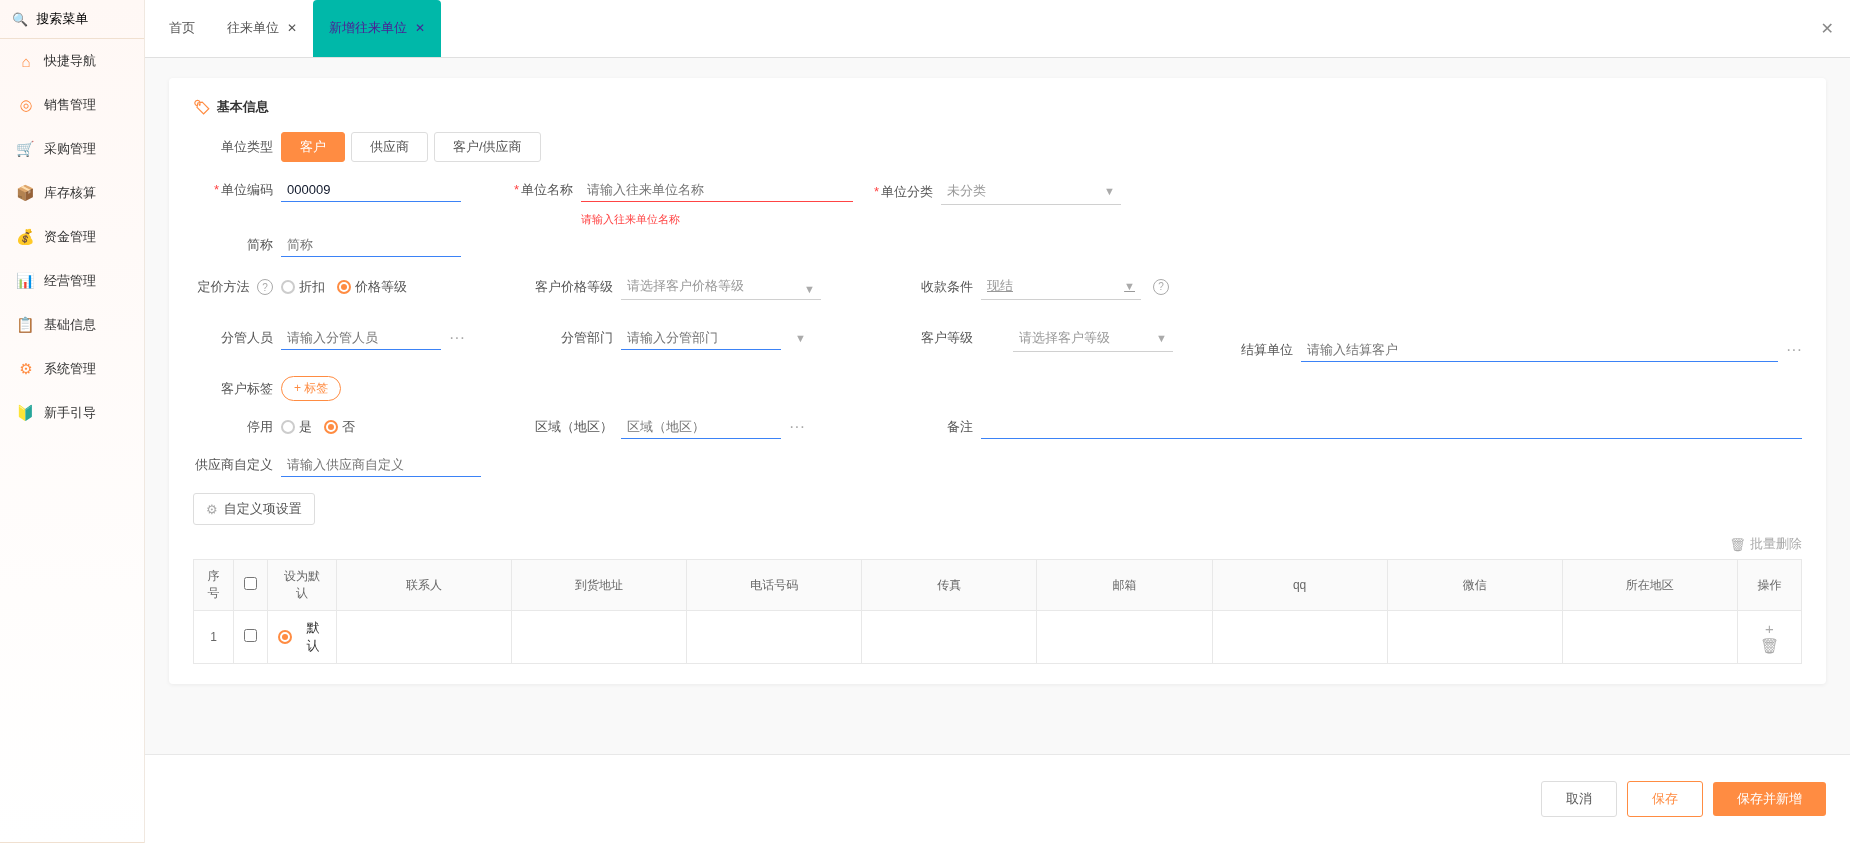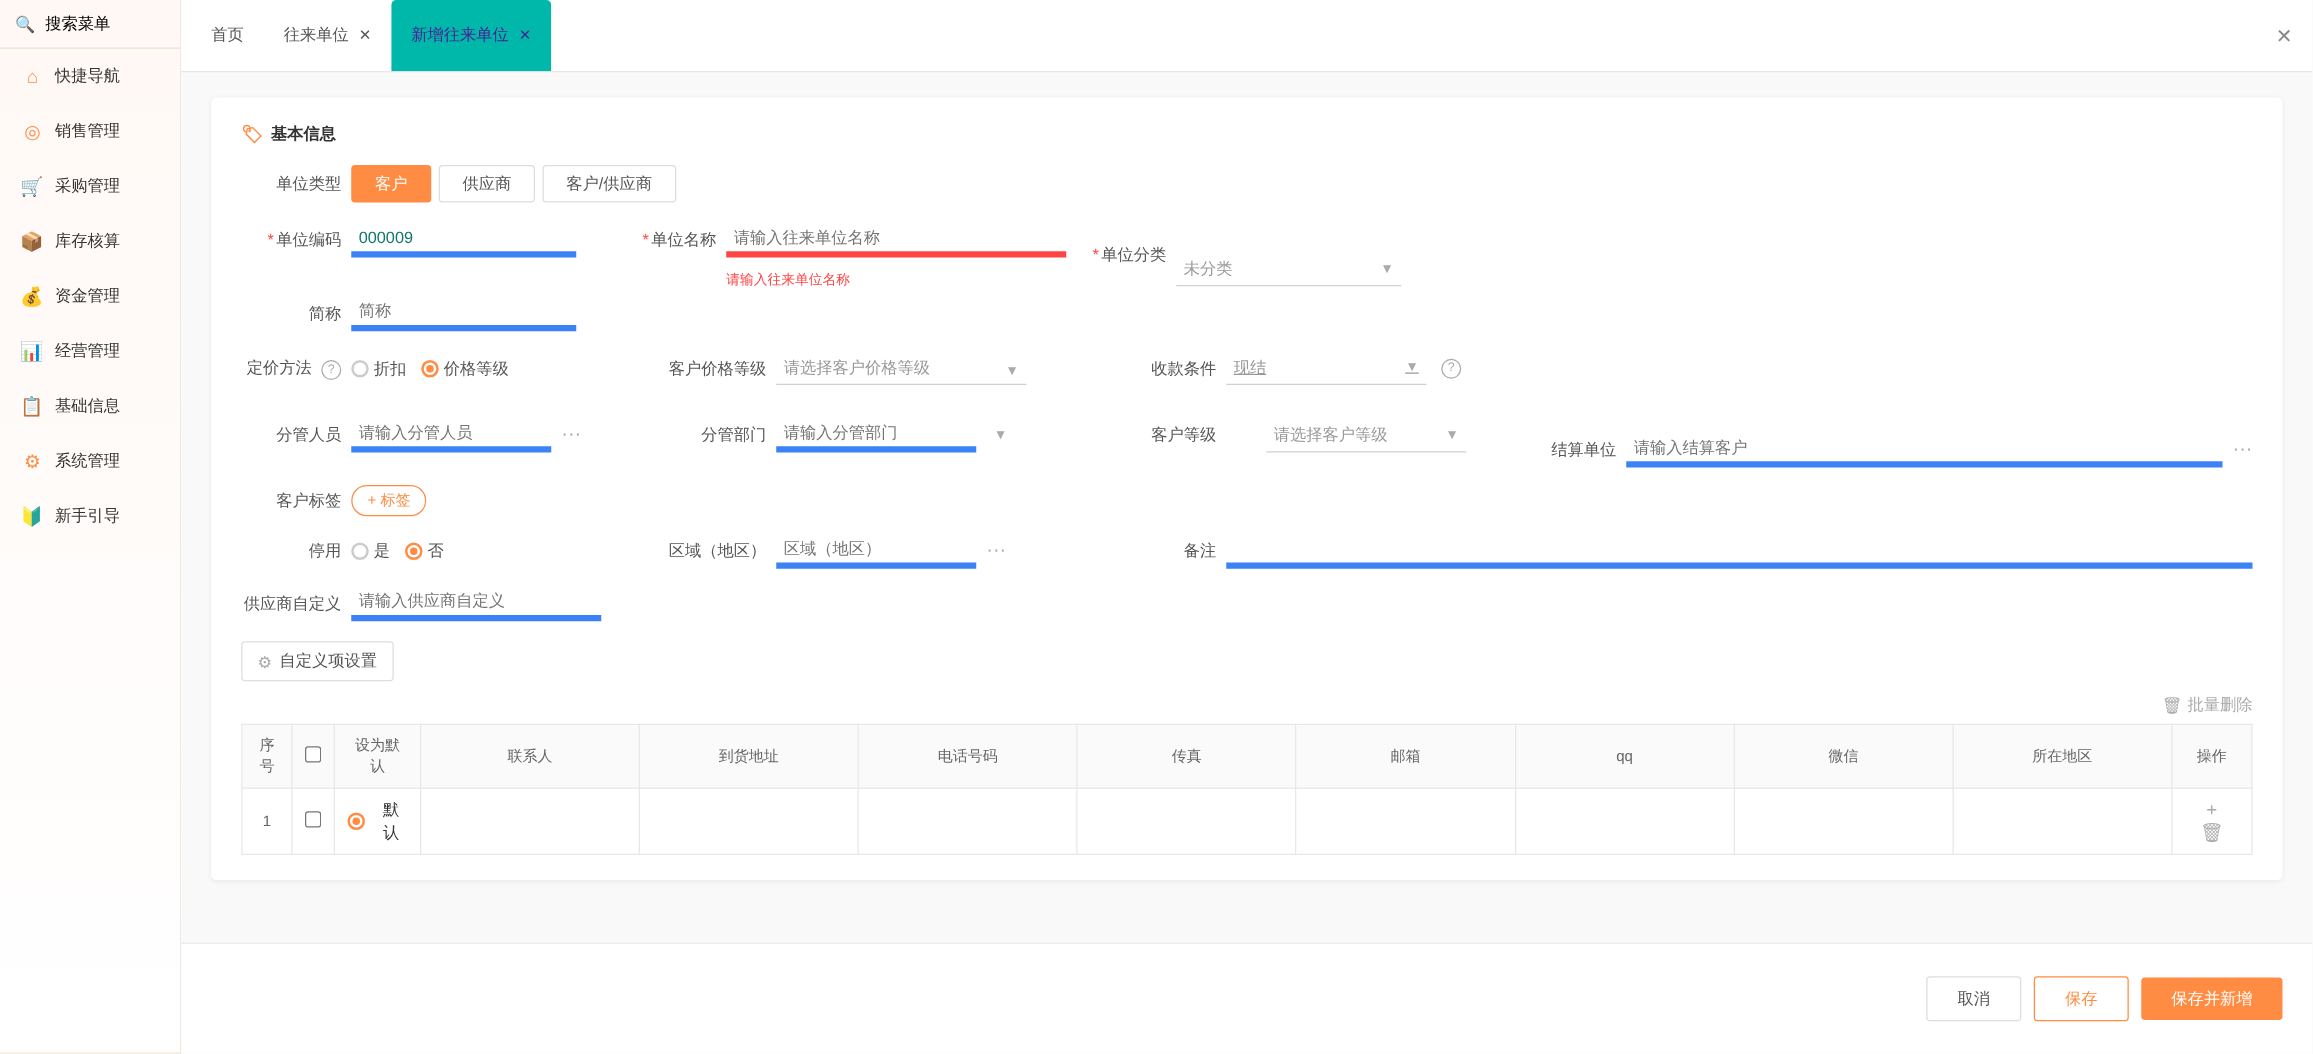--- a/index.html
+++ b/index.html
@@ -49,21 +49,21 @@
     .content { flex: 1; overflow-y: auto; padding: 20px 24px; background: #f9f9f9; }
 
     
     .section-title { display: flex; align-items: center; gap: 6px; font-size: 14px; font-weight: bold; color: #333; margin-bottom: 16px; }
     .section-icon { color: #ff8c42; font-size: 14px; }
     .form-row { display: flex; align-items: flex-start; gap: 0; margin-bottom: 14px; flex-wrap: wrap; }
     .form-field { display: flex; align-items: center; gap: 8px; flex: 1; min-width: 280px; }
     .form-label { color: #555; white-space: nowrap; text-align: right; min-width: 80px; font-size: 13px; }
     .required-star { color: #f44; margin-right: 2px; }
     .form-input {
-      border: none; border-bottom: 5px solid #3b82f6; padding: 4px 6px; outline: none; flex: 1; font-size: 13px; color: #0f766e; background: transparent;
+      border: none; border-bottom: 1px solid #3b82f6; padding: 4px 6px; outline: none; flex: 1; font-size: 13px; color: #0f172a; background: transparent;
       min-width: 120px;
     }
     .form-input.error { border-bottom-color: #f44; }
     .error-msg { color: #f44; font-size: 11px; margin-top: 2px; display: block; margin-left: 88px; }
 
     .form-select {
       display: flex; align-items: center; border-bottom: 1px solid #d0d0d0; padding: 4px 6px; flex: 1; cursor: pointer; min-width: 120px; justify-content: space-between; color: #999; font-size: 13px;
     }
     .form-select .chevron { color: #aaa; font-size: 11px; }
 
@@ -220,21 +220,21 @@
               <span class="required-star">*</span><span>单位名称</span>
             </span>
             <input class="form-input error" style="flex: 1 1 0%; border-bottom-color: rgb(255, 68, 68);" placeholder="请输入往来单位名称">
           </div>
           <span class="error-msg">请输入往来单位名称</span>
         </div>
         <div class="form-field" style="flex:0 0 320px;">
           <span class="form-label">
             <span class="required-star">*</span><span>单位分类</span>
           </span>
-          <div class="form-select" style="max-width:180px;margin-top:24px;">
+          <div class="form-select" style="max-width:180px;">
             <span>未分类</span>
             <span class="chevron">▼</span>
           </div>
         </div>
       </div>
 
       <div class="form-row" style="margin-bottom:16px;">
         <div class="form-field" style="flex:0 0 300px;">
           <span class="form-label">简称</span>
           <input class="form-input" style="max-width: 180px;" placeholder="简称">

